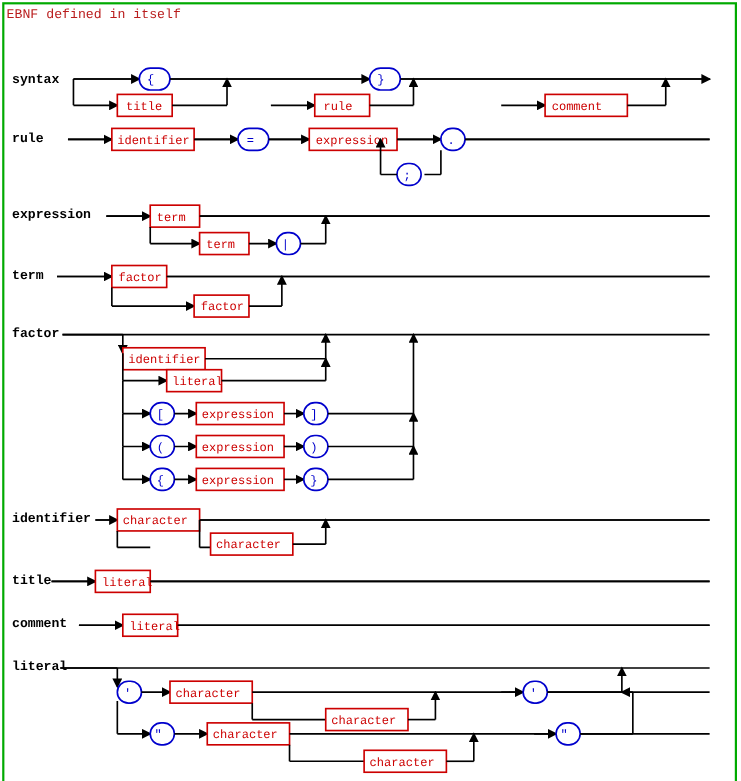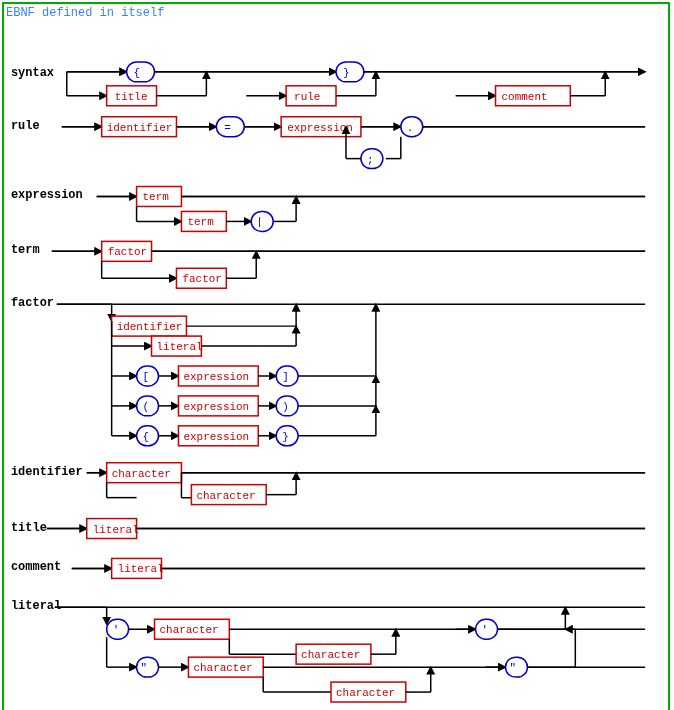--- a/index.html
+++ b/index.html
@@ -14,21 +14,21 @@
       border: 2px solid #00aa00;
       margin: 2px;
       padding: 2px;
       position: relative;
       width: 668px;
       min-height: 704px;
       background: #fff;
     }
     .title-bar {
       font-size: 12px;
-      color: #3b82f6;
+      color: #b91c1c;
       margin-bottom: 4px;
     }
     svg {
       display: block;
       width: 660px;
       height: 690px;
     }
     
     .rail-line { stroke: #000; stroke-width: 1.5; fill: none; }
     .rail-box { stroke: #cc0000; stroke-width: 1.5; fill: #fff; }

